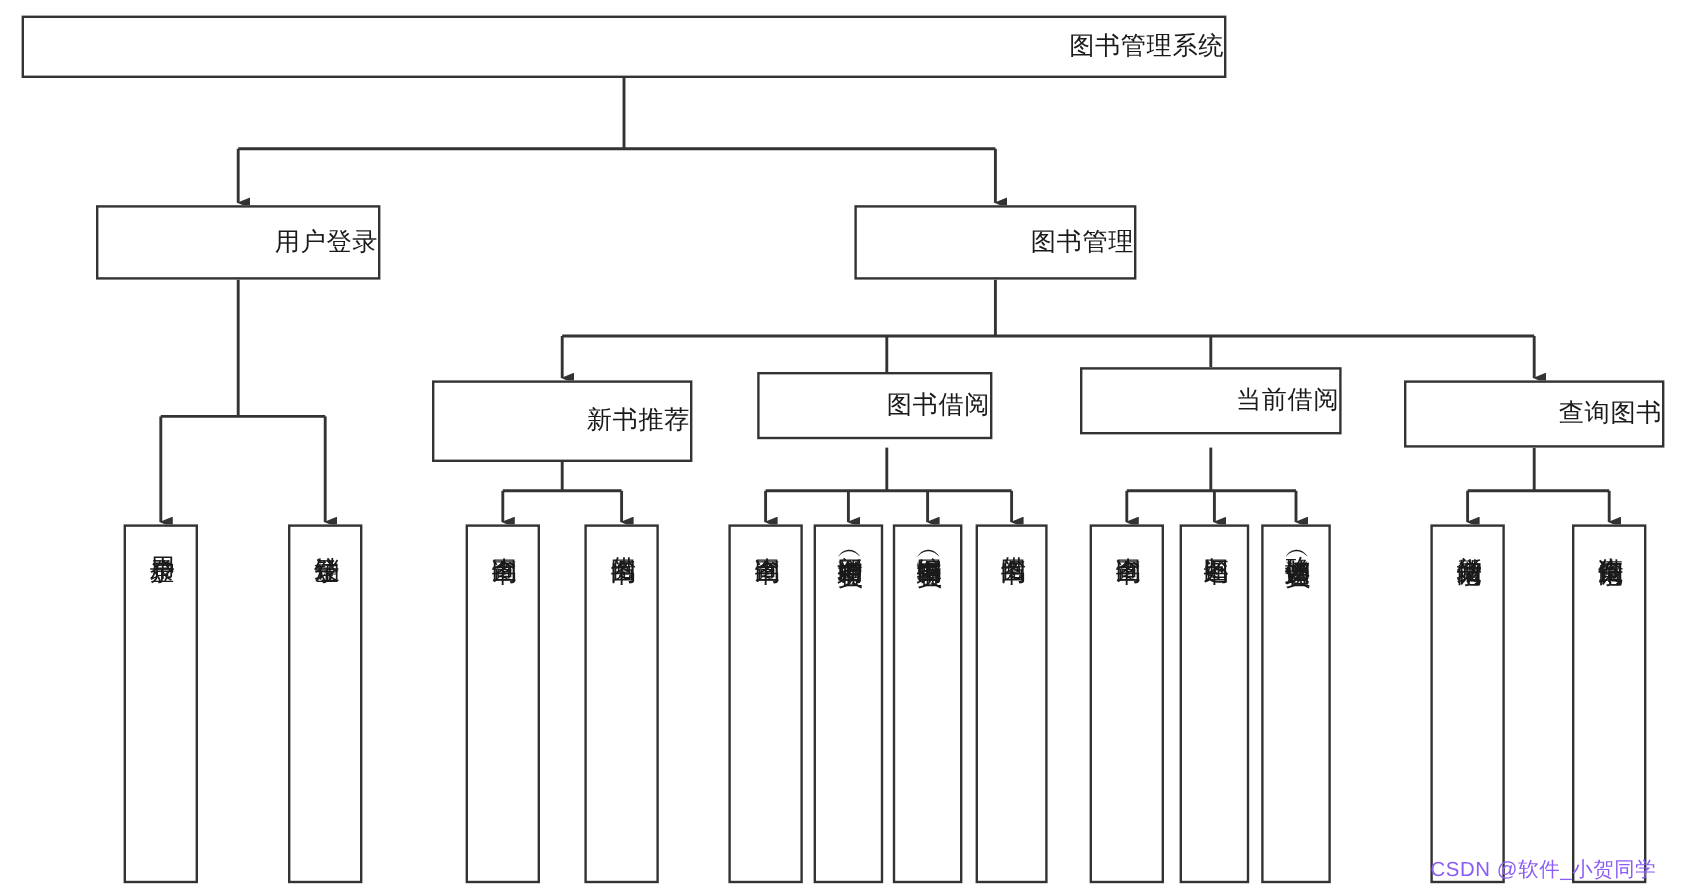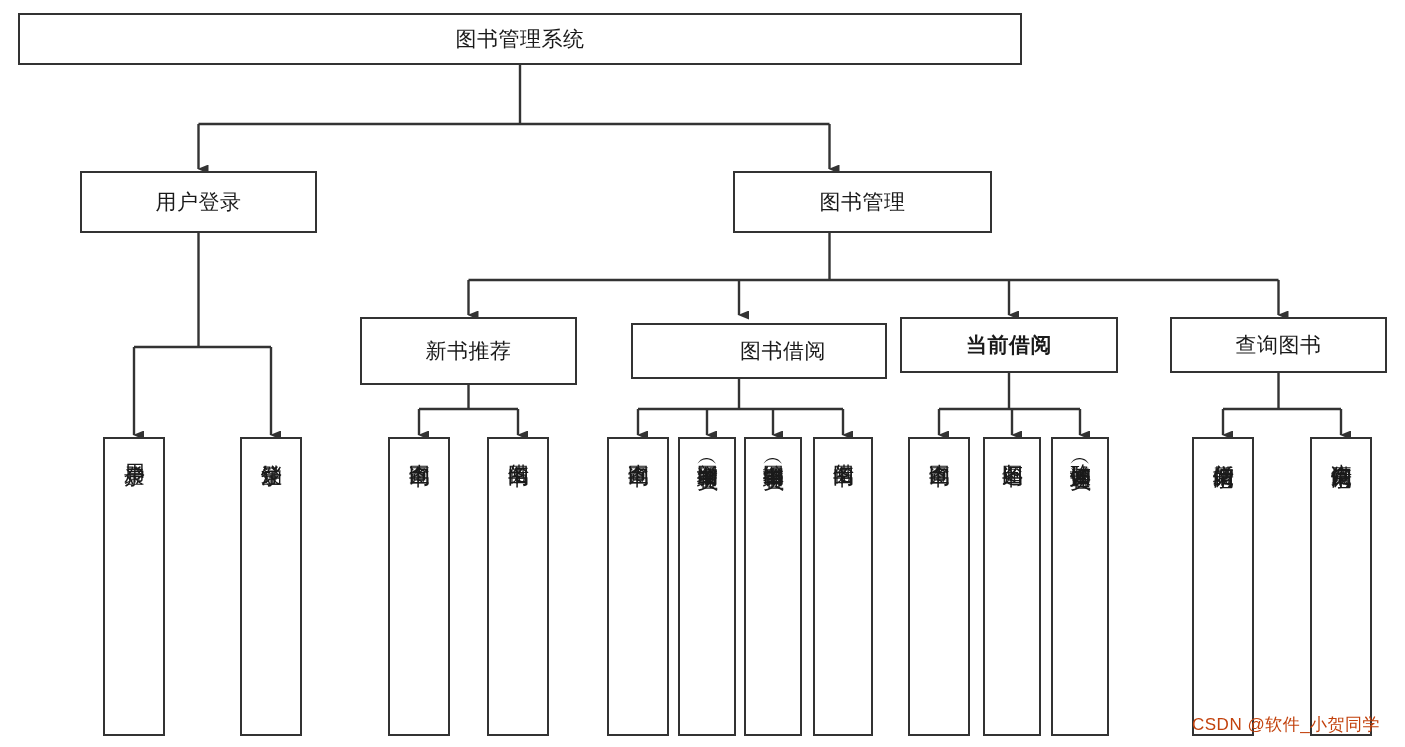--- a/index.html
+++ b/index.html
@@ -24,21 +24,21 @@
     width: 1405px;
     height: 747px;
   }
   .node-box {
     position: absolute;
     box-sizing: border-box;
     background: #ffffff;
     border: 2px solid #333333;
     display: flex;
     align-items: center;
-    justify-content: center;
+    justify-content: flex-end;
   }
   .node-label {
     color: #1a1a1a;
     font-size: 21px;
     line-height: 1.05;
     letter-spacing: 0.5px;
     white-space: nowrap;
     text-align: center;
   }
   .node-box.vertical {
@@ -49,21 +49,21 @@
   .node-box.vertical .node-label {
     writing-mode: vertical-rl;
     text-orientation: upright;
     font-size: 21px;
     line-height: 1.18;
     letter-spacing: 1px;
     white-space: nowrap;
   }
   .watermark {
     position: absolute;
-    color: #c2410c;
+    color: #8b5cf6;
     font-size: 17px;
     letter-spacing: 0.5px;
     white-space: nowrap;
     pointer-events: none;
   }
 </style>
 </head>
 <body>
 
 <div id="canvas">
@@ -111,30 +111,30 @@
       </g>
   </svg>
 
   <div id="nodes-layer">
       <div class="node-box" style="left: 18px; top: 13px; width: 1004px; height: 52px;">
         <span class="node-label">图书管理系统</span>
       </div>
       <div class="node-box" style="left: 80px; top: 171px; width: 237px; height: 62px;">
         <span class="node-label">用户登录</span>
       </div>
-      <div class="node-box" style="left: 712px; top: 171px; width: 259px; height: 62px; margin-left: 21px;">
+      <div class="node-box" style="left: 712px; top: 171px; width: 235px; height: 62px;">
         <span class="node-label">图书管理</span>
       </div>
       <div class="node-box" style="left: 360px; top: 317px; width: 217px; height: 68px;">
         <span class="node-label">新书推荐</span>
       </div>
-      <div class="node-box" style="left: 631px; top: 323px; width: 256px; height: 56px; padding-left: 48px;">
+      <div class="node-box" style="left: 631px; top: 310px; width: 196px; height: 56px; padding-left: 48px;">
         <span class="node-label">图书借阅</span>
       </div>
-      <div class="node-box" style="left: 900px; top: 317px; width: 218px; height: 56px; font-weight: bold;">
+      <div class="node-box" style="left: 900px; top: 306px; width: 218px; height: 56px;">
         <span class="node-label">当前借阅</span>
       </div>
       <div class="node-box" style="left: 1170px; top: 317px; width: 217px; height: 56px;">
         <span class="node-label">查询图书</span>
       </div>
       <div class="node-box vertical" style="left: 103px; top: 437px; width: 62px; height: 299px;">
         <span class="node-label">用户登录</span>
       </div>
       <div class="node-box vertical" style="left: 240px; top: 437px; width: 62px; height: 299px;">
         <span class="node-label">注销登录</span>

